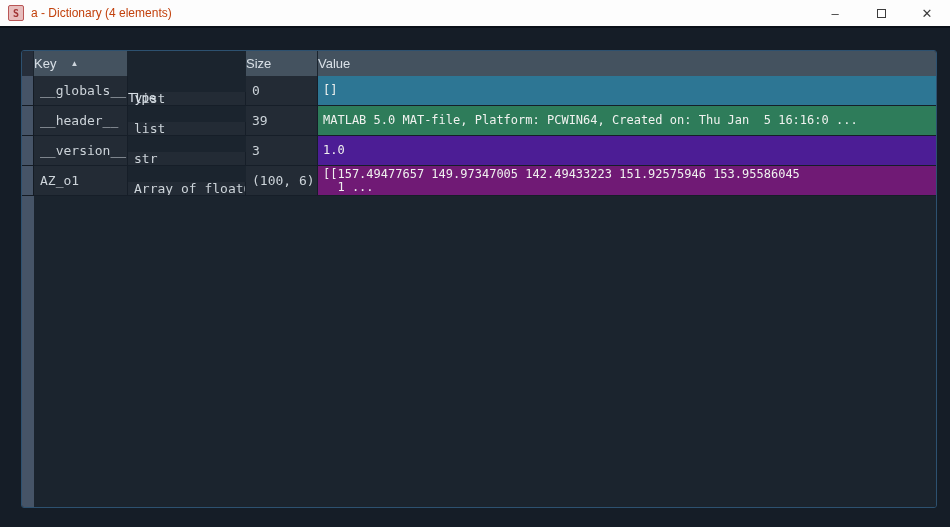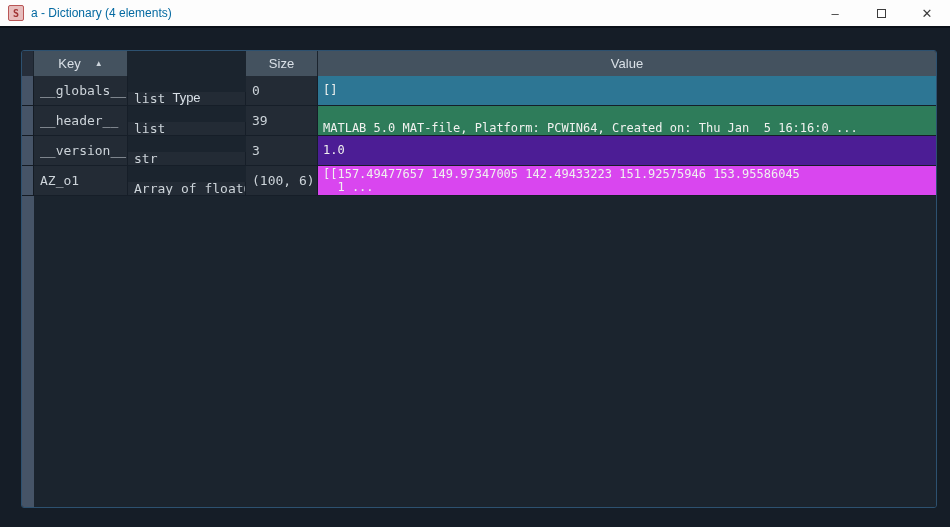--- a/index.html
+++ b/index.html
@@ -15,21 +15,21 @@
   .titlebar {
     height: 28px; background: #fdfdfd; display: flex; align-items: center;
     flex: 0 0 28px; border-bottom: 2px solid #0a1018;
   }
   .app-icon {
     width: 16px; height: 16px; margin: 0 7px 0 8px;
     background: #e7bebe; border: 1px solid #b95656; border-radius: 2px;
     color: #a03434; font: bold 10px "DejaVu Sans Mono", monospace;
     display: flex; align-items: center; justify-content: center;
   }
-  .title-text { font-size: 12px; color: #0369a1; }
+  .title-text { font-size: 12px; color: #c2410c; }
   .titlebar-spacer { flex: 1; }
   .win-btn {
     width: 46px; height: 26px; display: flex; align-items: center; justify-content: center;
     color: #3c3c3c; font-size: 13px; cursor: default;
   }
   .win-btn .sq {
     width: 9px; height: 9px; border: 1px solid #3c3c3c; display: inline-block;
   }
 
   
@@ -38,21 +38,21 @@
     position: absolute; left: 21px; top: 22px; width: 916px; height: 458px;
     background: #1b242e; border: 1px solid #2d5170; border-radius: 3px;
     overflow: hidden; display: flex; flex-direction: column;
   }
 
   
   .thead { display: flex; height: 25px; flex: 0 0 25px; }
   .corner { width: 12px; flex: 0 0 12px; background: #262e3a; border-right: 1px solid #1b242e; }
   .hcell {
     background: #44525f; color: #d9e0e7; font-size: 13px;
-    display: flex; align-items: center; justify-content: center;
+    display: flex; align-items: center; 
     border-right: 1px solid #1b242e; position: relative;
   }
   .hcell.key   { width: 94px;  flex: 0 0 94px; }
   .hcell.type  { width: 118px; flex: 0 0 118px; margin-top: 46px; }
   .hcell.size  { width: 72px;  flex: 0 0 72px; }
   .hcell.value { flex: 1; border-right: none; }
   .sort-arrow { font-size: 8px; color: #cdd5dc; margin-left: 14px; line-height: 1; }
 
   
   .trow { display: flex; height: 30px; flex: 0 0 30px; }
@@ -130,41 +130,41 @@
         <div class="vcell" style="background: rgb(45, 118, 148);">
           <div>[]</div>
         </div>
       </div>
 
       <div class="trow">
         <div class="rowhead"></div>
         <div class="cell key">__header__</div>
         <div class="cell type">list</div>
         <div class="cell size">39</div>
-        <div class="vcell" style="background: rgb(46, 124, 90); justify-content: flex-end;">
+        <div class="vcell" style="background: rgb(46, 124, 90);">
           <div>MATLAB 5.0 MAT-file, Platform: PCWIN64, Created on: Thu Jan  5 16:16:0 ...</div>
         </div>
       </div>
 
       <div class="trow">
         <div class="rowhead"></div>
         <div class="cell key">__version__</div>
         <div class="cell type">str</div>
         <div class="cell size">3</div>
         <div class="vcell" style="background: #4c1d95;">
           <div>1.0</div>
         </div>
       </div>
 
       <div class="trow">
         <div class="rowhead"></div>
         <div class="cell key">AZ_o1</div>
         <div class="cell type">Array of float64</div>
         <div class="cell size">(100, 6)</div>
-        <div class="vcell" style="background: #d946ef;">
+        <div class="vcell" style="background: #701a75;">
           <div>[[157.49477657 149.97347005 142.49433223 151.92575946 153.95586045</div>
           <div>  1 ...</div>
         </div>
       </div>
 
       <div class="tfill">
         <div class="rowhead-fill"></div>
         <div class="viewport-fill"></div>
       </div>
 

